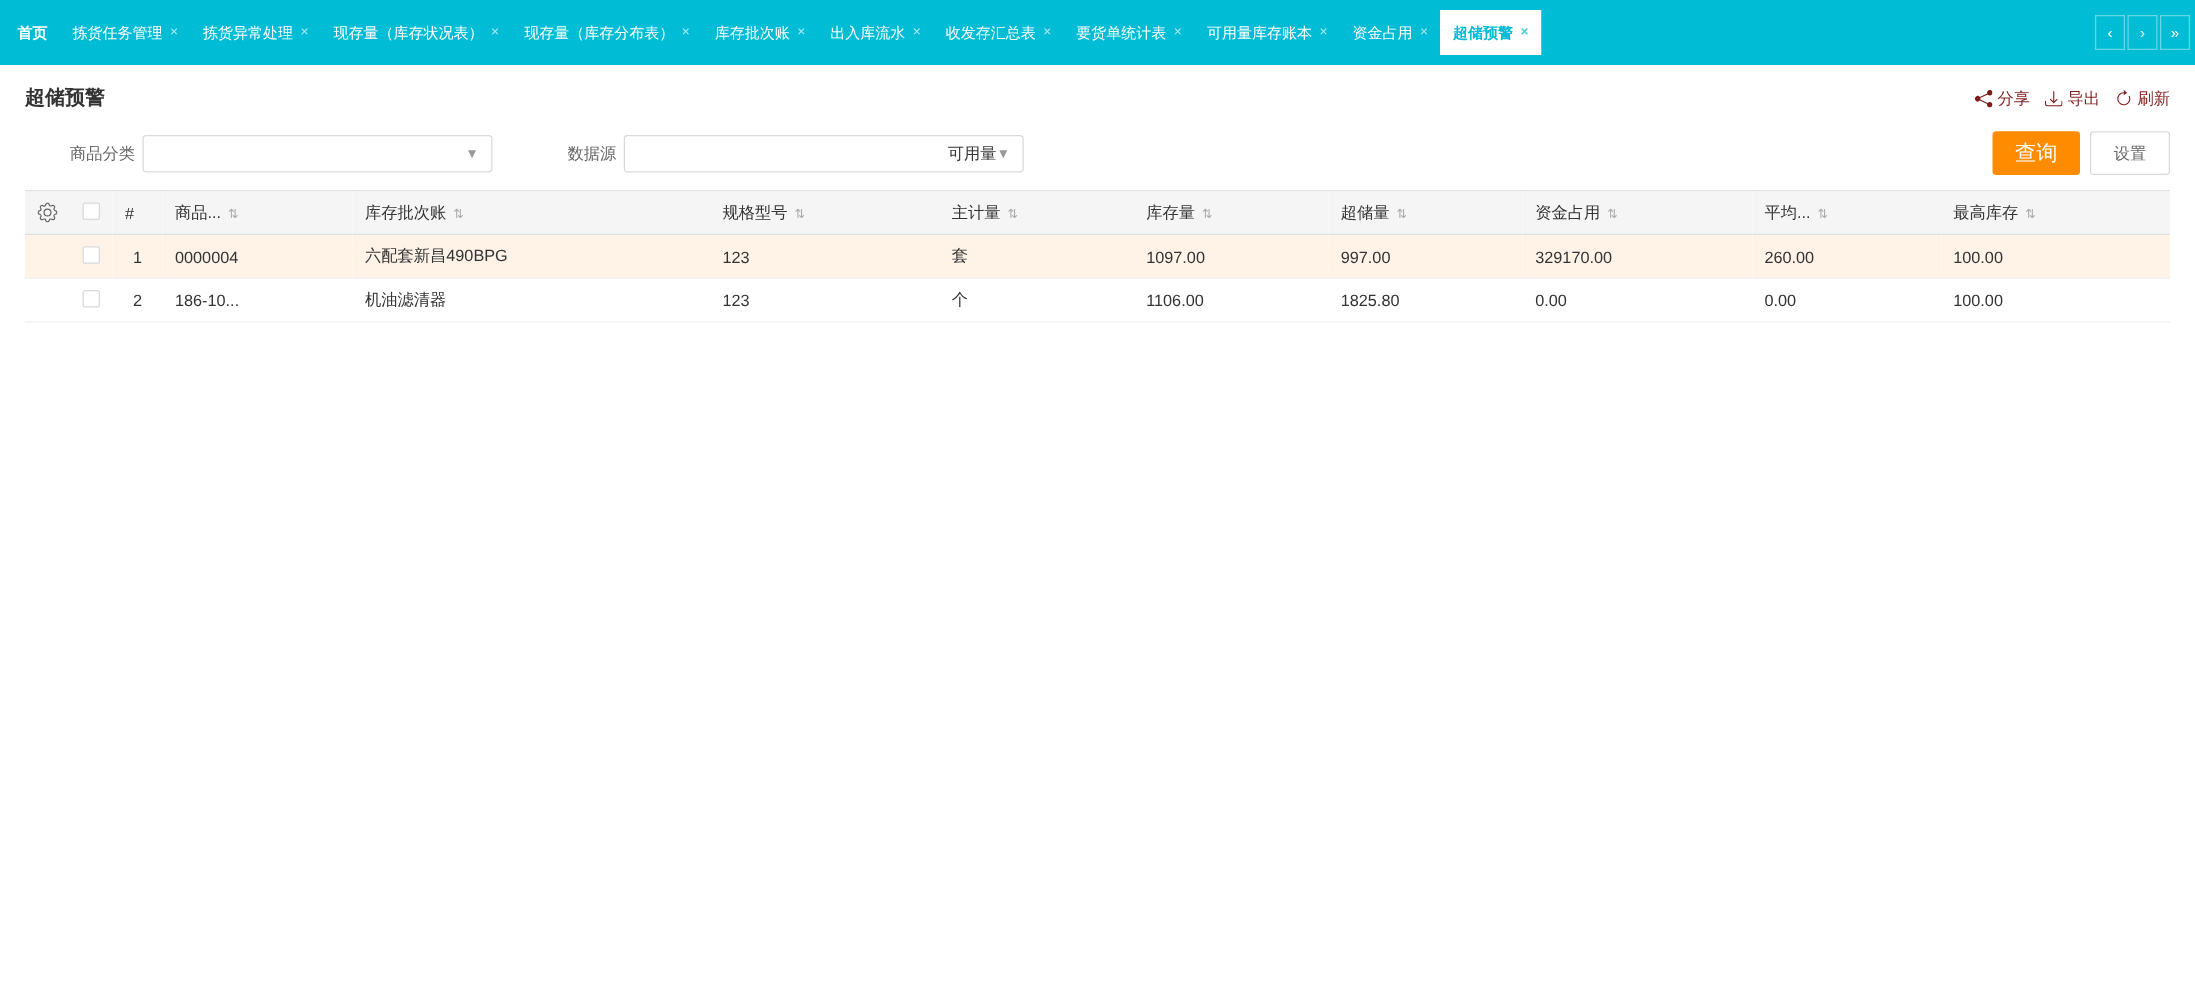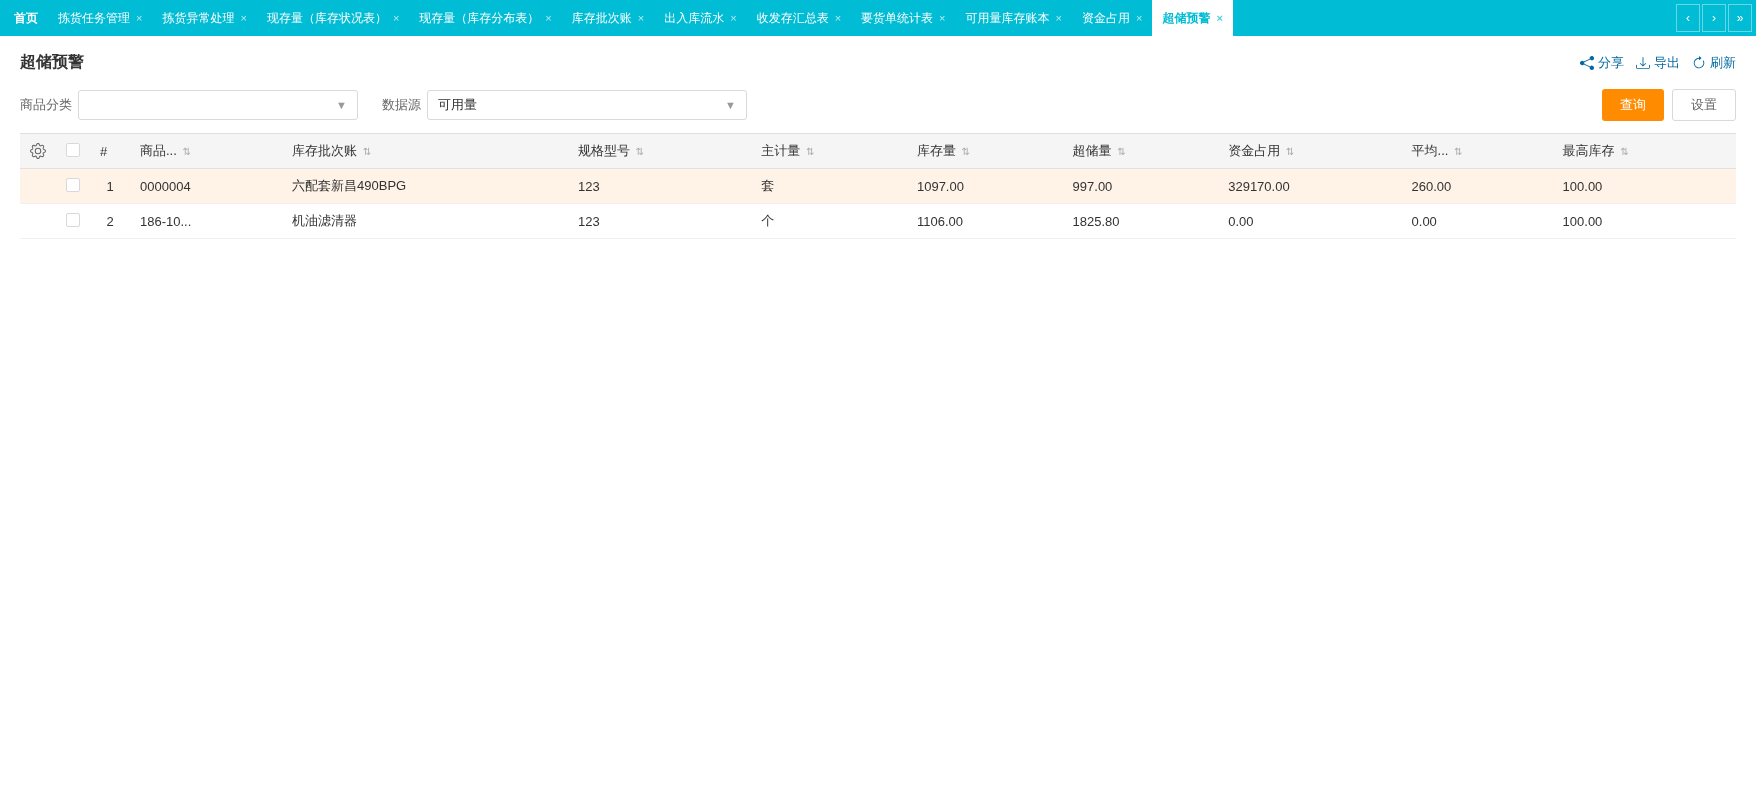--- a/index.html
+++ b/index.html
@@ -3,21 +3,21 @@
   <meta charset="utf-8">
   <style>
     * { box-sizing: border-box; margin: 0; padding: 0; }
     body { font-family: 'Microsoft YaHei', Arial, sans-serif; font-size: 13px; background: #f5f5f5; color: #333; }
 
     
     .top-nav {
       background: #00bcd4;
       display: flex;
       align-items: center;
-      height: 36px;
+      height: 52px;
       padding: 0 4px;
       overflow: hidden;
       white-space: nowrap;
     }
     .nav-tab {
       display: inline-flex;
       align-items: center;
       padding: 0 10px;
       height: 36px;
       color: #fff;
@@ -79,37 +79,38 @@
     }
     .header-actions {
       display: flex;
       align-items: center;
       gap: 12px;
     }
     .action-link {
       display: inline-flex;
       align-items: center;
       gap: 4px;
-      color: #0369a1;
+      color: #7f1d1d;
       font-size: 13px;
       cursor: pointer;
     }
 
     
     .filter-bar {
       display: flex;
       align-items: center;
       gap: 24px;
       margin-bottom: 12px;
       flex-wrap: wrap;
     }
     .filter-item {
       display: flex;
       align-items: center;
       gap: 6px;
+      margin-left: 36px;
     }
     .filter-label {
       color: #666;
       font-size: 13px;
       flex-shrink: 0;
     }
     .filter-select {
       display: flex;
       align-items: center;
       border: 1px solid #d9d9d9;
@@ -120,33 +121,34 @@
       min-width: 200px;
       height: 30px;
       justify-content: space-between;
       font-size: 13px;
       color: #333;
     }
     .filter-select .chevron { color: #999; font-size: 11px; }
 
     .filter-select-datasource {
       min-width: 300px;
+      justify-content: flex-end;
     }
     .datasource-value {
       color: #333;
     }
 
     
     .btn-query {
       background: #ff8c00;
       color: #fff;
       border: none;
       border-radius: 3px;
       padding: 6px 18px;
-      font-size: 13px;
+      font-size: 17px;
       cursor: pointer;
       font-family: inherit;
     }
     .btn-settings {
       background: #fff;
       color: #666;
       border: 1px solid #d9d9d9;
       border-radius: 3px;
       padding: 6px 18px;
       font-size: 13px;

